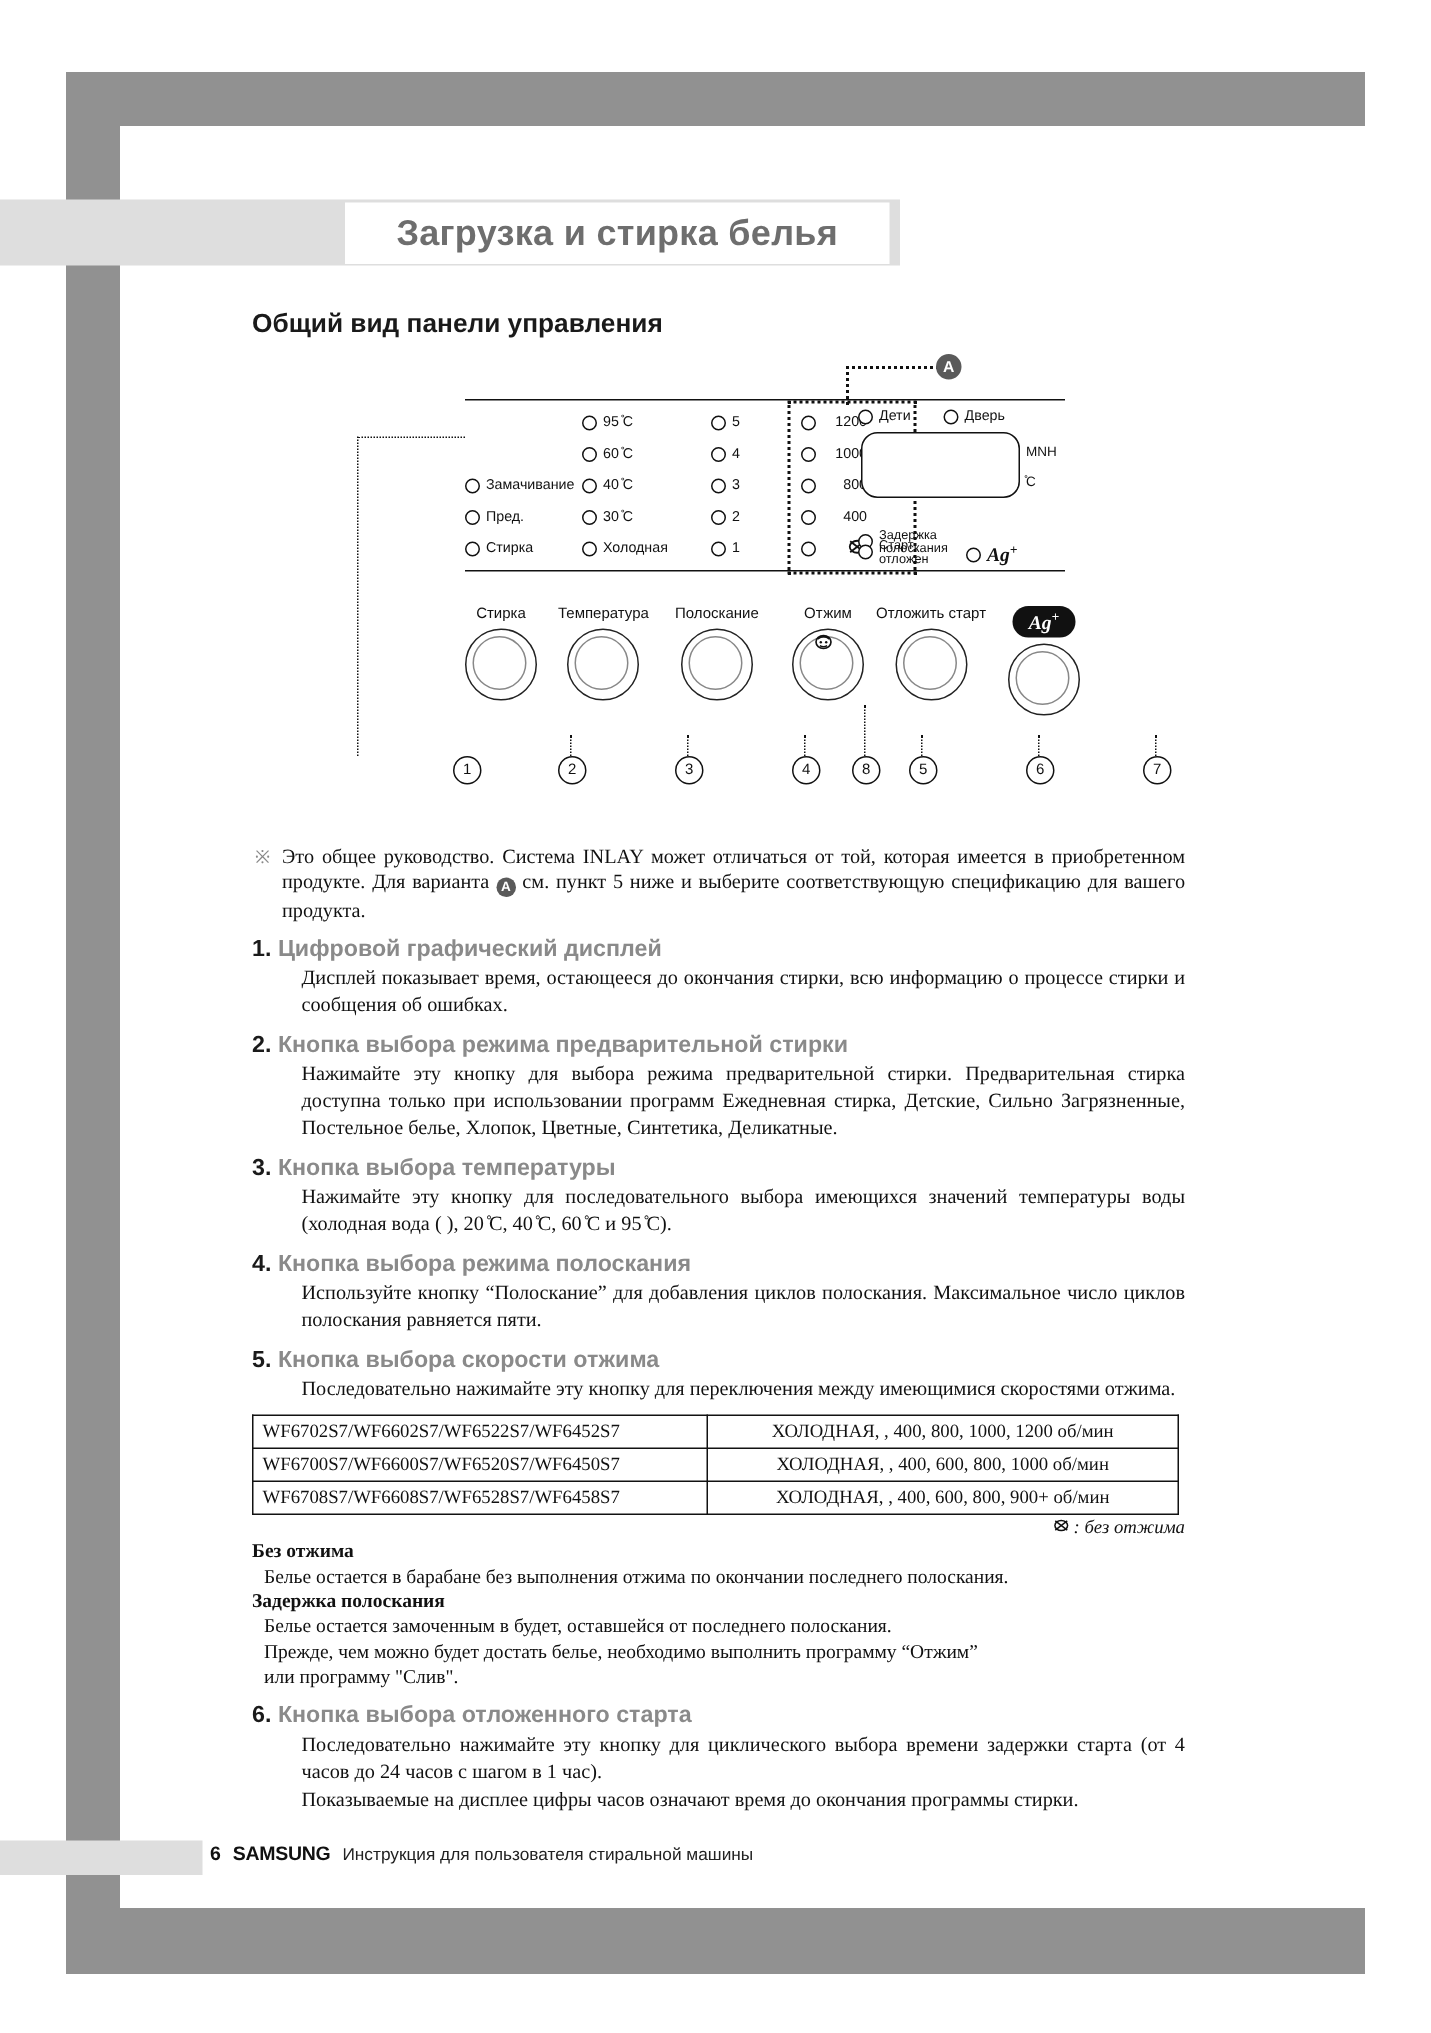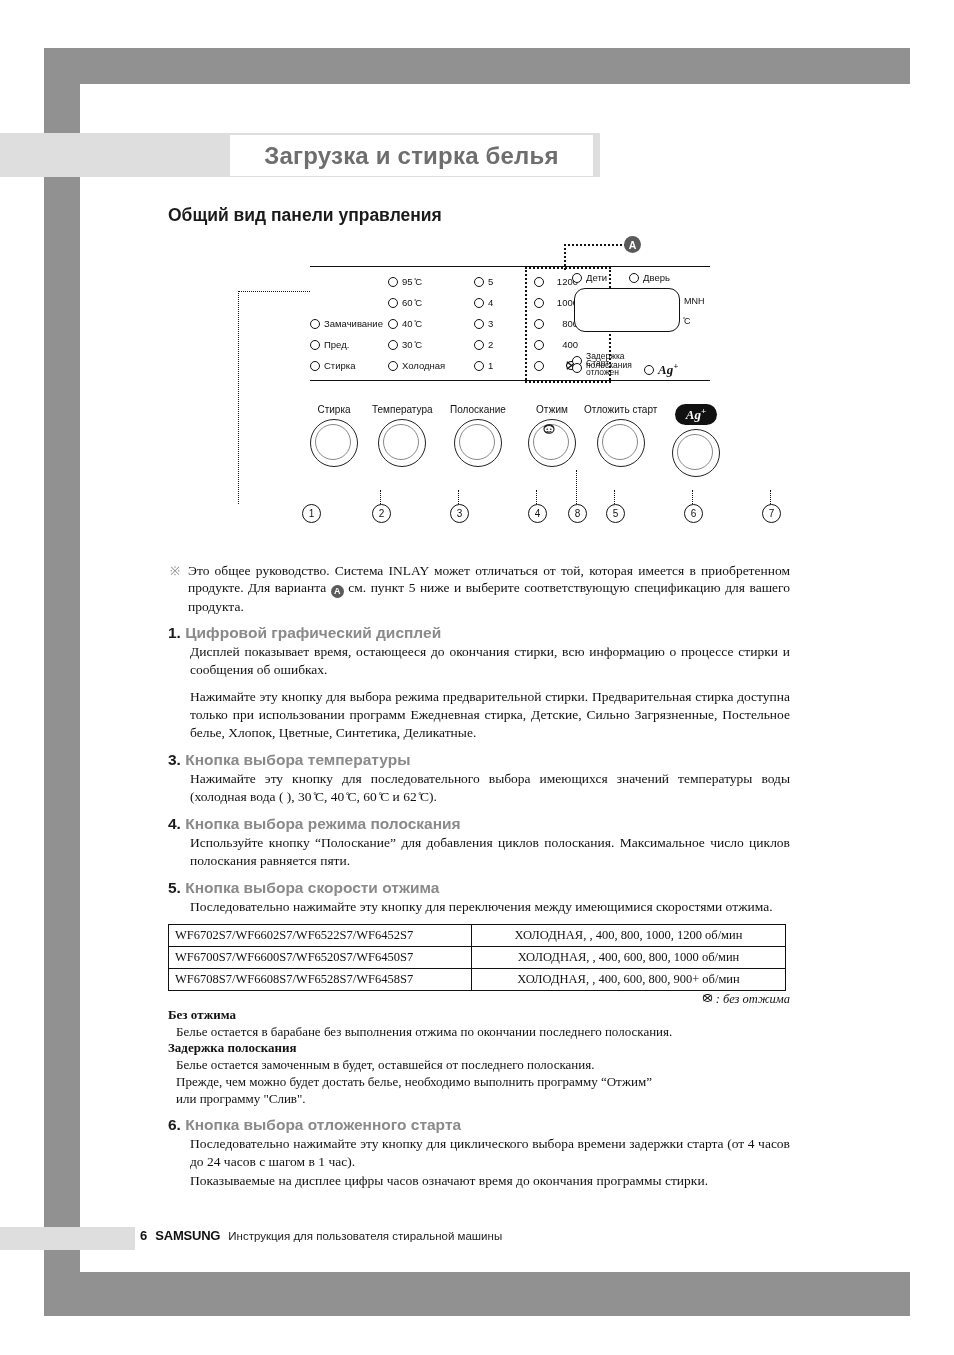--- a/index.html
+++ b/index.html
@@ -335,21 +335,21 @@
   
   .num-section { margin-top: 9px; }
   .num-title {
     font-family: "Liberation Sans", sans-serif;
     font-size: 15.5px;
     color: #8a8a8a;
     font-weight: bold;
   }
   .num-title .numlead { color: #1a1a1a; }
   .num-body {
-    margin-left: 22px;
+    margin-left: 33px;
     font-size: 13.5px;
     line-height: 18px;
     color: #111;
     text-align: justify;
     margin-top: 1px;
   }
 
   
   #models-table {
     margin-top: 8px;
@@ -645,26 +645,27 @@
     <span class="inline-A">A</span>
     <span>см. пункт 5 ниже и выберите соответствующую спецификацию для вашего продукта.</span>
   </div>
 
   <div class="num-section">
     <div class="num-title"><span class="numlead">1.</span> <span>Цифровой графический дисплей</span></div>
     <div class="num-body">Дисплей показывает время, остающееся до окончания стирки, всю информацию о процессе стирки и сообщения об ошибках.</div>
   </div>
 
   <div class="num-section">
+    <div class="num-title"><span class="numlead">2.</span> <span>Кнопка выбора режима предварительной стирки</span></div>
     <div class="num-body">Нажимайте эту кнопку для выбора режима предварительной стирки. Предварительная стирка доступна только при использовании программ Ежедневная стирка, Детские, Сильно Загрязненные, Постельное белье, Хлопок, Цветные, Синтетика, Деликатные.</div>
   </div>
 
   <div class="num-section">
     <div class="num-title"><span class="numlead">3.</span> <span>Кнопка выбора температуры</span></div>
-    <div class="num-body">Нажимайте эту кнопку для последовательного выбора имеющихся значений температуры воды (холодная вода (   ), 30 ̊C, 40 ̊C, 60 ̊C и 62 ̊C).</div>
+    <div class="num-body">Нажимайте эту кнопку для последовательного выбора имеющихся значений температуры воды (холодная вода (   ), 20 ̊C, 40 ̊C, 60 ̊C и 95 ̊C).</div>
   </div>
 
   <div class="num-section">
     <div class="num-title"><span class="numlead">4.</span> <span>Кнопка выбора режима полоскания</span></div>
     <div class="num-body">Используйте кнопку “Полоскание” для добавления циклов полоскания. Максимальное число циклов полоскания равняется пяти.</div>
   </div>
 
   <div class="num-section">
     <div class="num-title"><span class="numlead">5.</span> <span>Кнопка выбора скорости отжима</span></div>
     <div class="num-body">Последовательно нажимайте эту кнопку для переключения между имеющимися скоростями отжима.</div>

